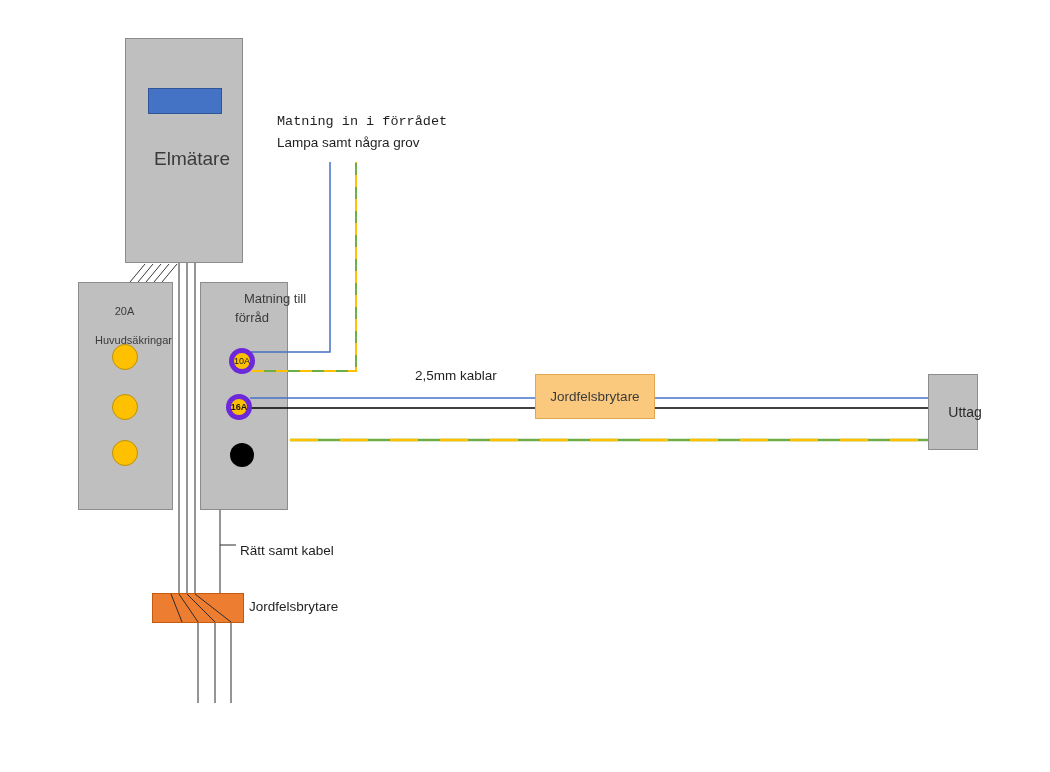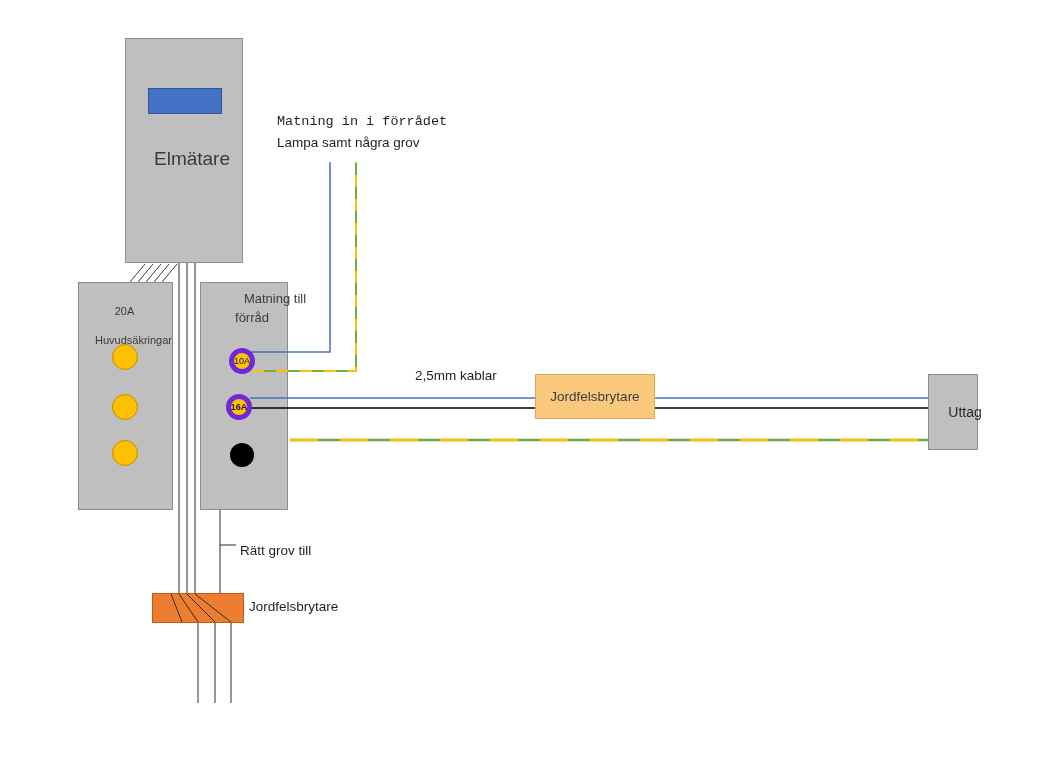--- a/index.html
+++ b/index.html
@@ -134,16 +134,16 @@
     <span id="rcd-label">Jordfelsbrytare</span>
   </div>
 
   <div class="box gray-box" id="outlet-box">
     <span id="outlet-label">Uttag</span>
   </div>
 
   <div class="label" id="note-feed1">Matning in i förrådet</div>
   <div class="label" id="note-feed2">Lampa samt några grov</div>
   <div class="label" id="note-cables">2,5mm kablar</div>
-  <div class="label" id="note-thick">Rätt grov till</div>
+  <div class="label" id="note-thick">Rätt samt kabel</div>
   <div class="label" id="note-terminal">Jordfelsbrytare</div>
 
 </div>
 
 </body></html>

